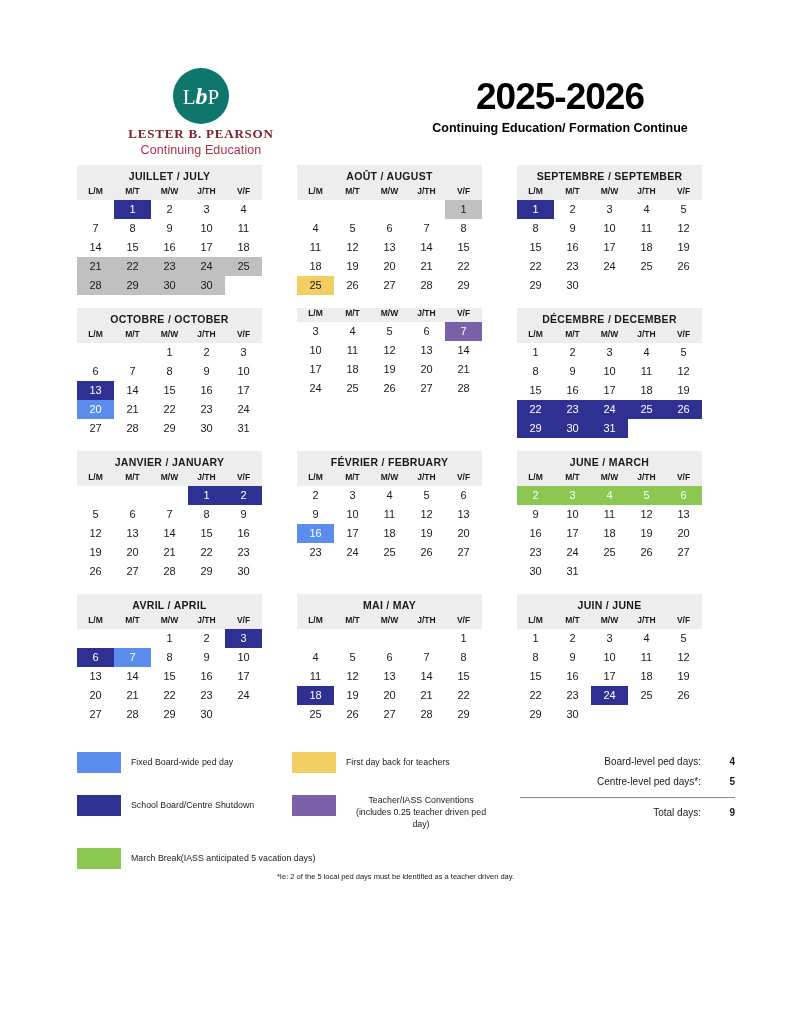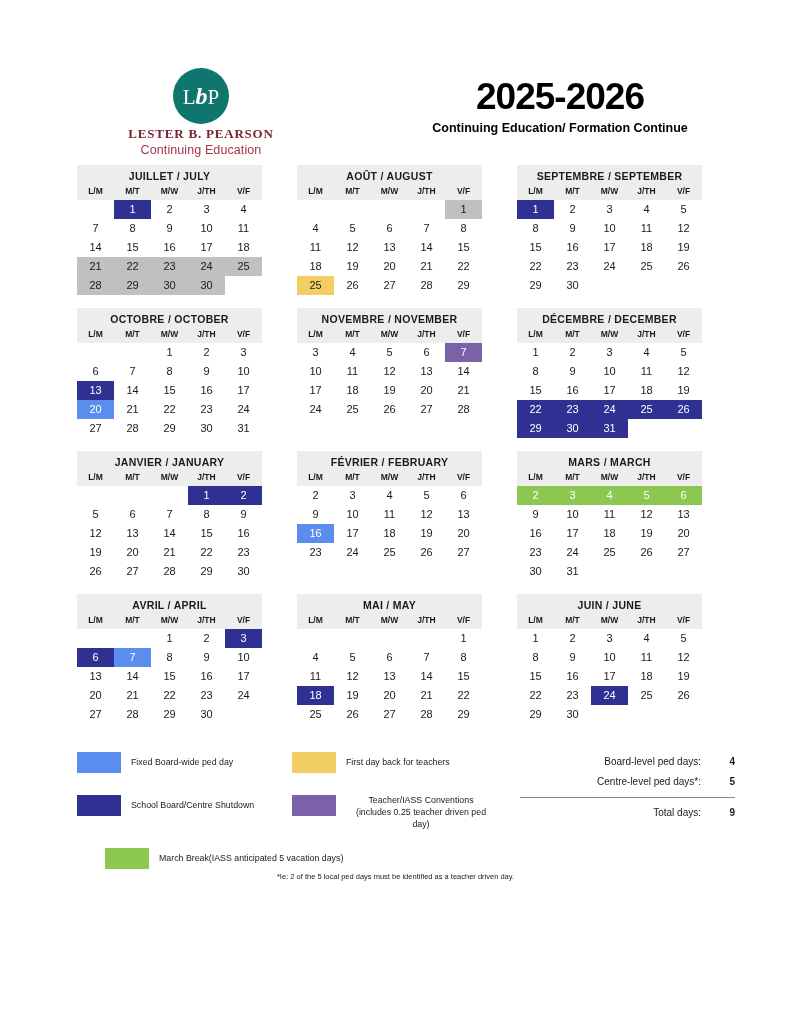--- a/index.html
+++ b/index.html
@@ -416,21 +416,20 @@
       </div>
       <div class="week">
         <div class="day">27</div>
         <div class="day">28</div>
         <div class="day">29</div>
         <div class="day">30</div>
         <div class="day">31</div>
       </div>
     </div>
     <div class="month">
-      <div class="month-title">NOVEMBRE / NOVEMBER</div>
       <div class="dow-row">
         <div class="dow">L/M</div>
         <div class="dow">M/T</div>
         <div class="dow">M/W</div>
         <div class="dow">J/TH</div>
         <div class="dow">V/F</div>
       </div>
       <div class="week">
         <div class="day">3</div>
         <div class="day">4</div>
@@ -596,21 +595,21 @@
       </div>
       <div class="week">
         <div class="day empty"></div>
         <div class="day empty"></div>
         <div class="day empty"></div>
         <div class="day empty"></div>
         <div class="day empty"></div>
       </div>
     </div>
     <div class="month">
-      <div class="month-title">MARS / MARCH</div>
+      <div class="month-title">JUNE / MARCH</div>
       <div class="dow-row">
         <div class="dow">L/M</div>
         <div class="dow">M/T</div>
         <div class="dow">M/W</div>
         <div class="dow">J/TH</div>
         <div class="dow">V/F</div>
       </div>
       <div class="week">
         <div class="day green">2</div>
         <div class="day green">3</div>
@@ -806,21 +805,21 @@
       <div class="swatch purple"></div>
       <div class="legend-label centered">
         <div>Teacher/IASS Conventions</div>
         <div>(includes 0.25 teacher driven ped</div>
         <div>day)</div>
       </div>
     </div>
   </div>
 
   <div class="legend-row">
-    <div class="legend-col" style="width:430px;margin-left:28px;">
+    <div class="legend-col" style="width:430px;">
       <div class="swatch green"></div>
       <div class="legend-label">March Break(IASS anticipated 5 vacation days)</div>
     </div>
   </div>
 
 </div>
 
 <div class="summary">
   <div class="summary-row">
     <div class="summary-label">Board-level ped days:</div>

